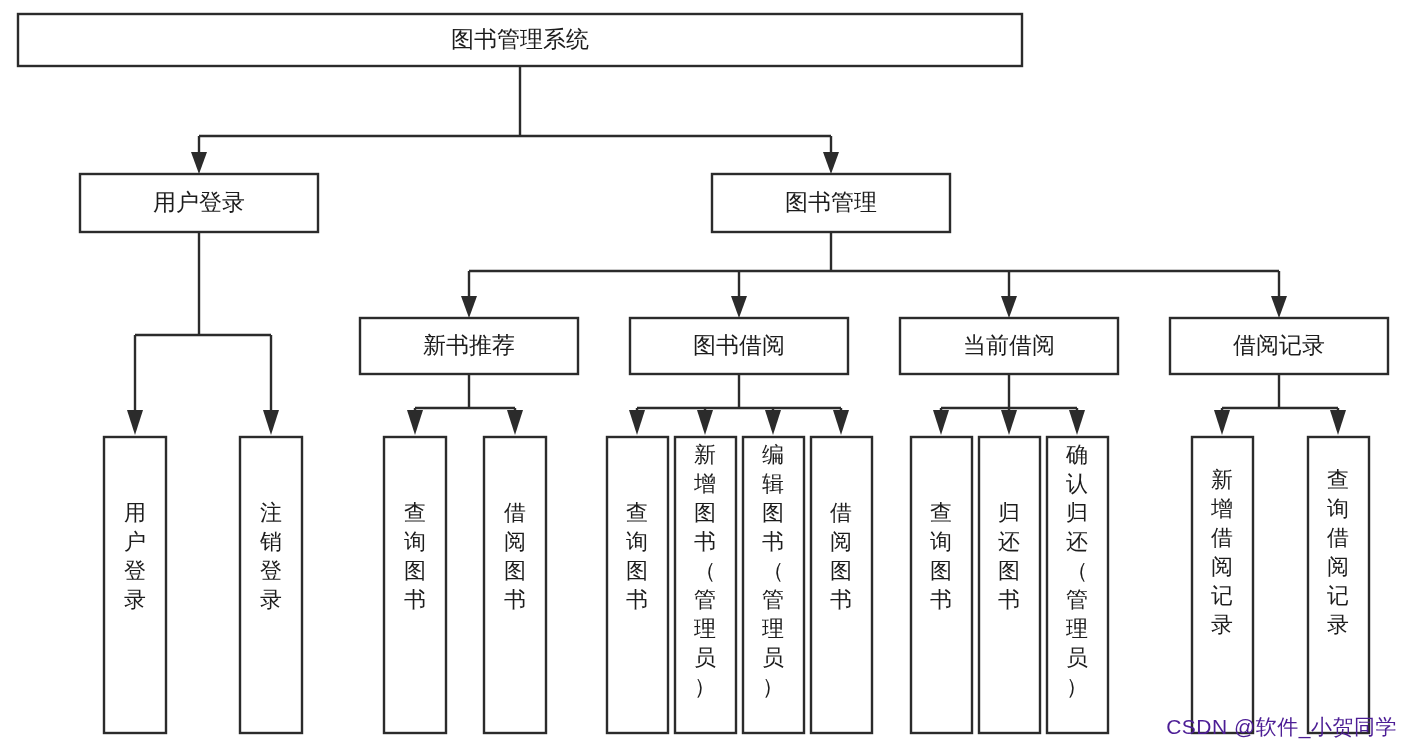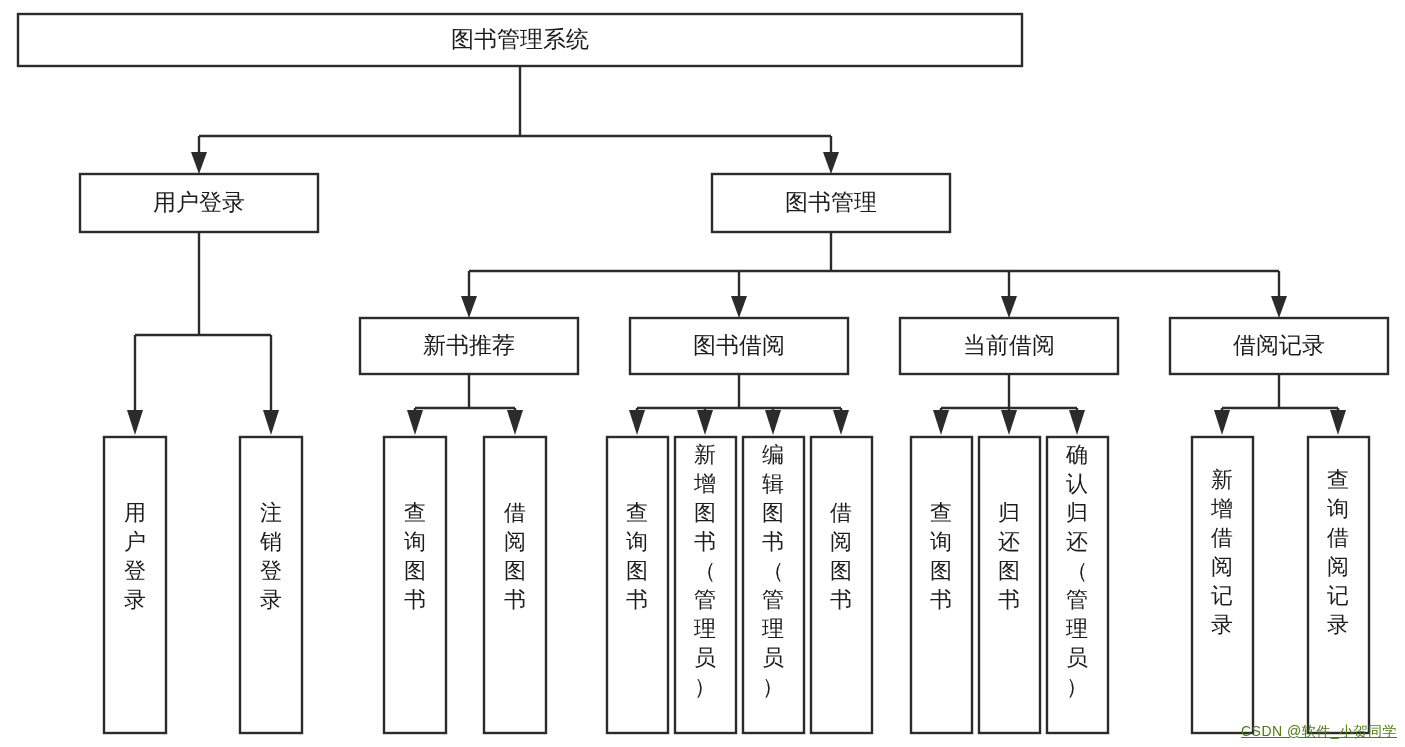--- a/index.html
+++ b/index.html
@@ -33,26 +33,25 @@
     stroke-width:2.4;
     fill:none;
     stroke-linecap:butt;
   }
   .arrow-head{fill:#2b2b2b;stroke:none;}
   .watermark{
     position:absolute;
     right:8px;
     bottom:6px;
     font-family:"Liberation Sans","DejaVu Sans",sans-serif;
-    font-size:14px;
-    color:#4d7c0f;
+    font-size:21px;
+    color:#4c1d95;
     letter-spacing:0.5px;
     white-space:nowrap;
     pointer-events:none;
-    text-decoration:underline;
   }
 </style>
 </head>
 <body>
 
 <div id="diagram-root">
 
   <svg id="tree" viewBox="0 0 1405 747">
     <defs>
       <marker id="arrow" viewBox="0 0 12 14" refX="11" refY="7" markerWidth="12" markerHeight="14" orient="auto-start-reverse" markerUnits="userSpaceOnUse">

